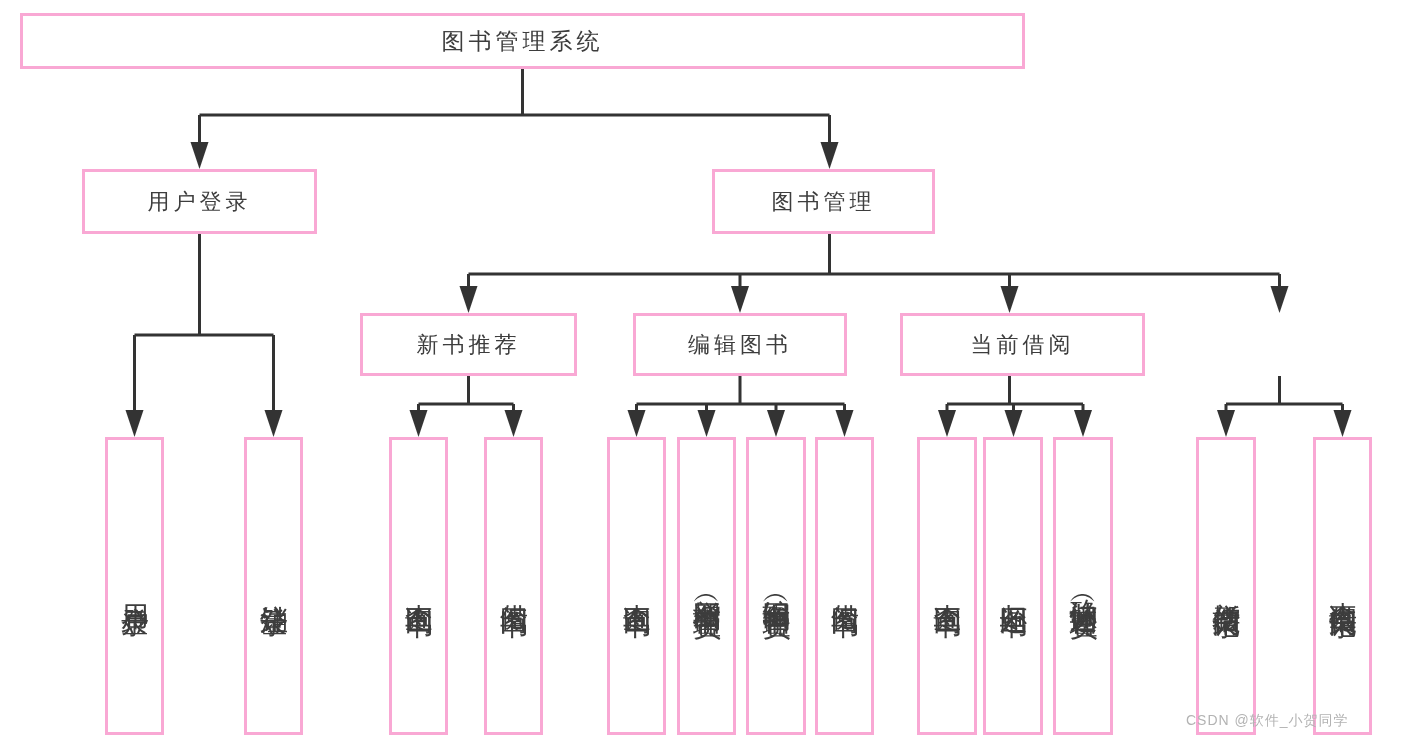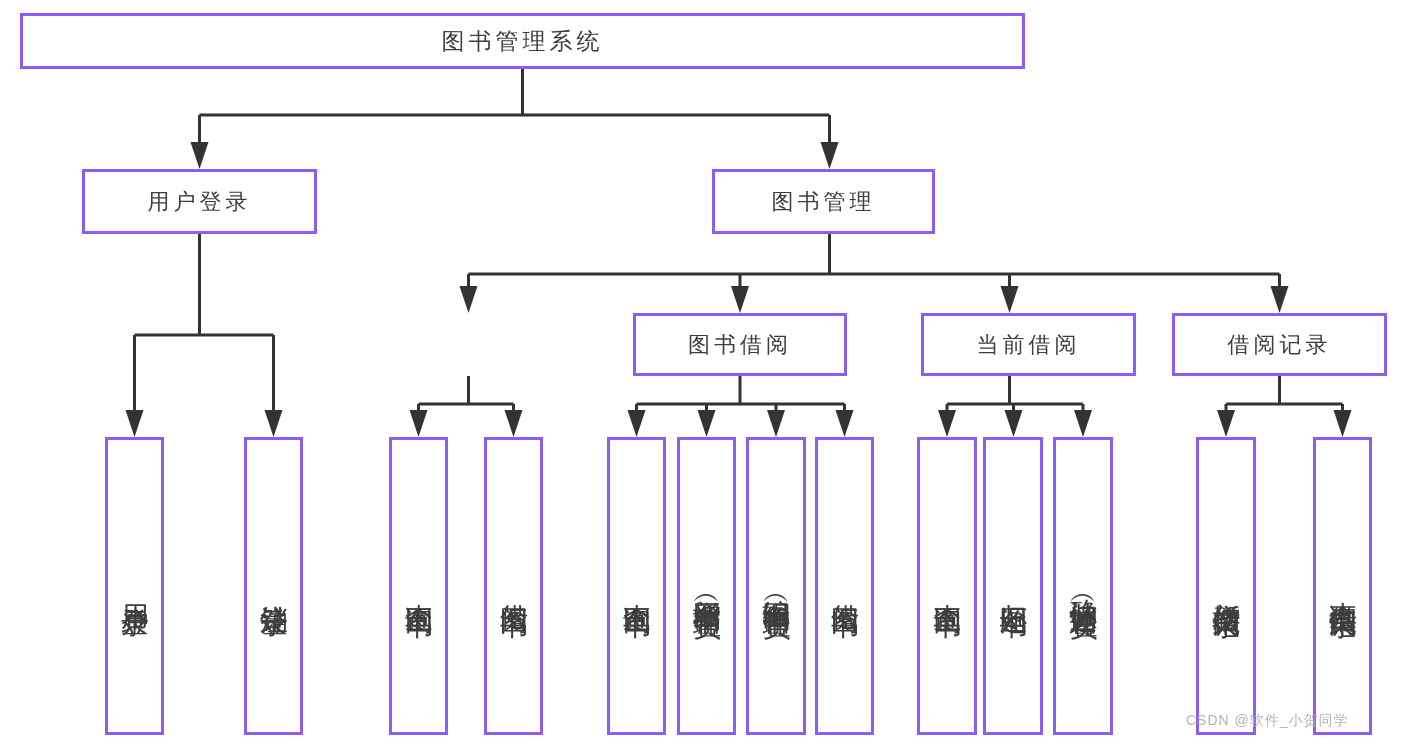--- a/index.html
+++ b/index.html
@@ -13,21 +13,21 @@
   }
   .wires {
     position: absolute;
     left: 0; top: 0;
     width: 1405px; height: 747px;
     pointer-events: none;
   }
   .node {
     position: absolute;
     box-sizing: border-box;
-    border: 3px solid #8b5cf6;
+    border: 3px solid #f9a8d4;
     background: #ffffff;
     color: #3d3d3d;
     display: flex;
     align-items: center;
     justify-content: center;
     text-align: center;
     z-index: 1;
   }
   .node.h { font-size: 22px; letter-spacing: 4px; white-space: nowrap; }
   .node.root { font-size: 23px; letter-spacing: 4px; }
@@ -119,28 +119,28 @@
     <span class="lbl">图书管理系统</span>
   </div>
 
   <div class="node h" style="left:82px;top:169px;width:235px;height:65px">
     <span class="lbl">用户登录</span>
   </div>
   <div class="node h" style="left:712px;top:169px;width:223px;height:65px">
     <span class="lbl">图书管理</span>
   </div>
 
+  <div class="node h" style="left:360px;top:313px;width:217px;height:63px">
+    <span class="lbl">新书推荐</span>
+  </div>
   <div class="node h" style="left:633px;top:313px;width:214px;height:63px">
-    <span class="lbl">图书借阅</span>
+    <span class="lbl">编辑图书</span>
   </div>
-  <div class="node h" style="left:921px;top:313px;width:215px;height:63px">
+  <div class="node h" style="left:900px;top:313px;width:245px;height:63px">
     <span class="lbl">当前借阅</span>
-  </div>
-  <div class="node h" style="left:1172px;top:313px;width:215px;height:63px">
-    <span class="lbl">借阅记录</span>
   </div>
 
   <div class="node leaf" style="left:105px;top:437px;width:59px;height:298px">
     <span class="lbl">用户登录</span>
   </div>
   <div class="node leaf" style="left:244px;top:437px;width:59px;height:298px">
     <span class="lbl">注销登录</span>
   </div>
 
   <div class="node leaf" style="left:389px;top:437px;width:59px;height:298px">

